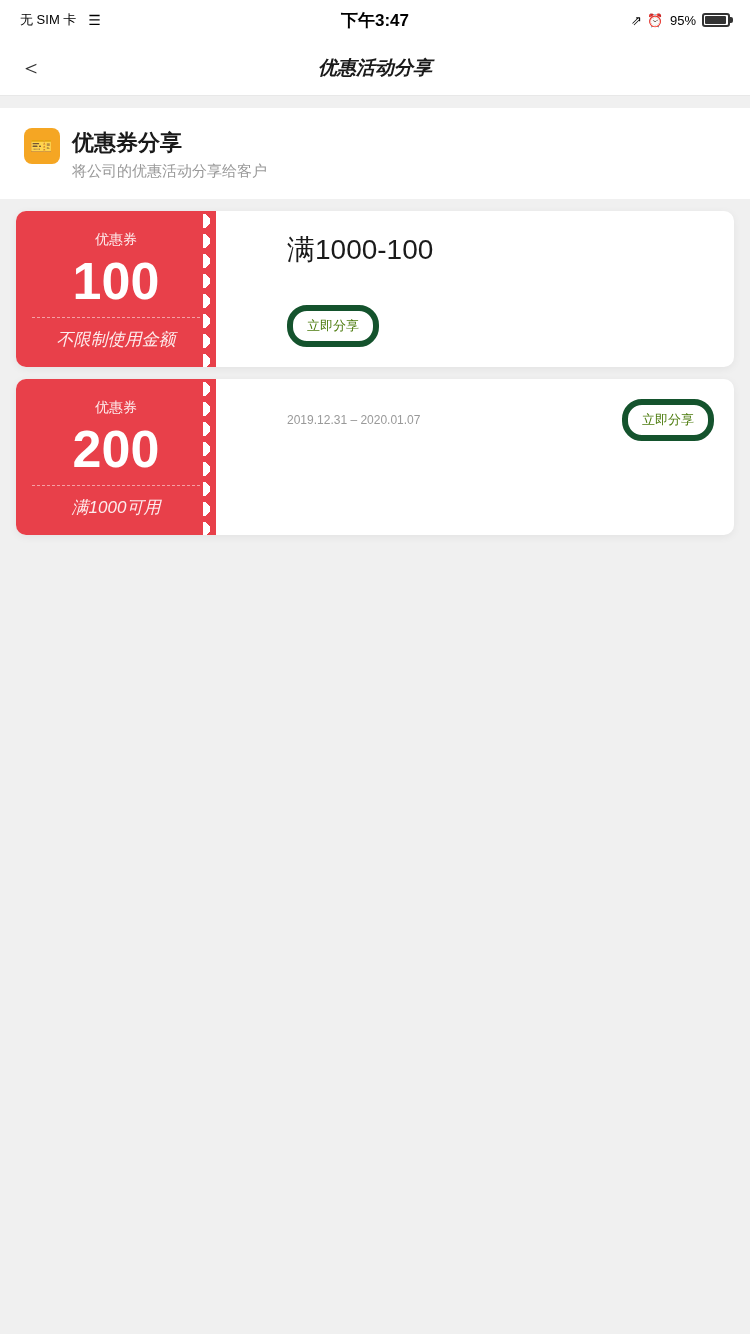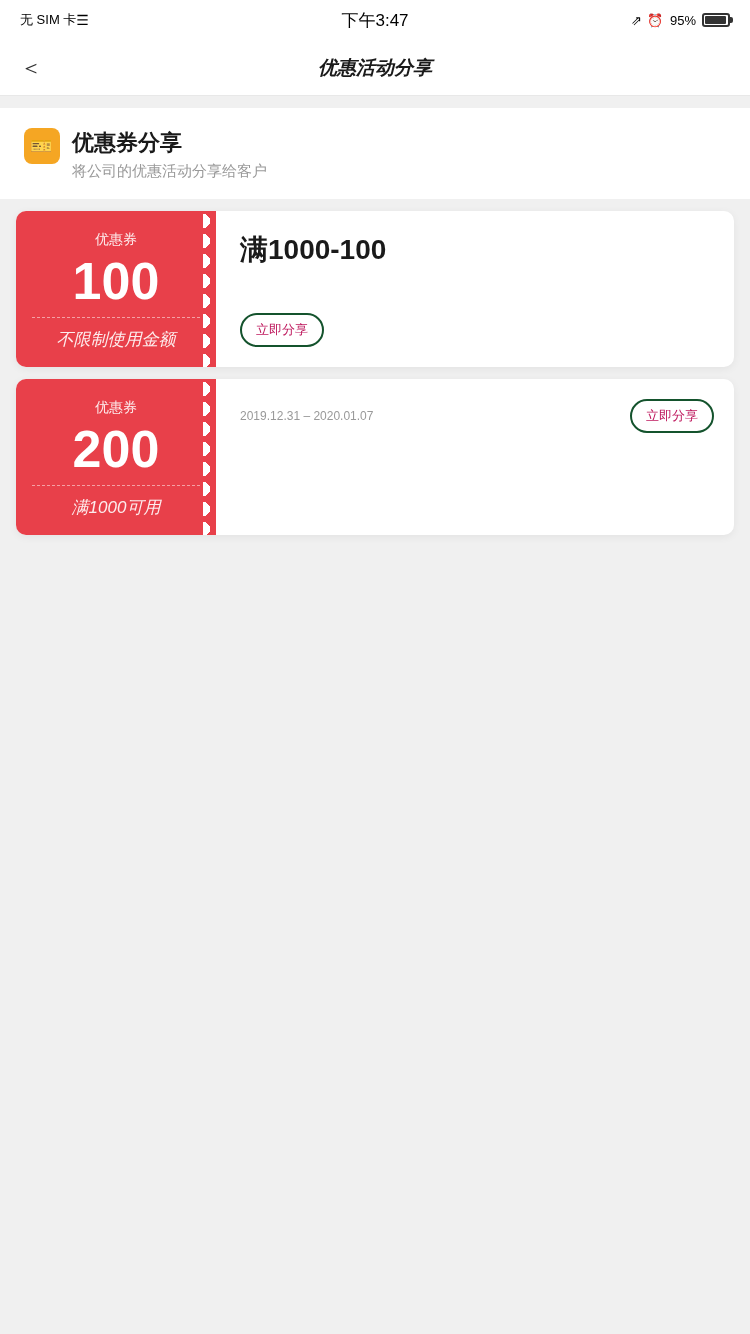--- a/index.html
+++ b/index.html
@@ -19,26 +19,26 @@
       display: flex;
       align-items: center;
       justify-content: space-between;
       padding: 0 20px;
       font-size: 14px;
       font-weight: 500;
     }
     .status-left {
       display: flex;
       align-items: center;
-      gap: 0;
+      gap: 12px;
       font-size: 13px;
     }
     .status-center {
       font-size: 17px;
-      font-weight: 400;
+      font-weight: 700;
       position: absolute;
       left: 50%;
       transform: translateX(-50%);
     }
     .status-right {
       display: flex;
       align-items: center;
       gap: 6px;
       font-size: 13px;
     }
@@ -139,20 +139,21 @@
     }
 
     
     .coupon-card {
       background: #fff;
       margin: 12px 16px;
       border-radius: 10px;
       overflow: hidden;
       display: flex;
       box-shadow: 0 2px 8px rgba(0,0,0,0.06);
+      gap: 47px;
     }
 
     
     .coupon-left {
       width: 200px;
       flex-shrink: 0;
       background: #e8404a;
       display: flex;
       flex-direction: column;
       align-items: center;
@@ -196,40 +197,40 @@
     
     .coupon-right {
       flex: 1;
       padding: 20px 20px 20px 24px;
       display: flex;
       flex-direction: column;
       justify-content: space-between;
     }
     .coupon-name {
       font-size: 28px;
-      font-weight: 700;
+      font-weight: 400;
       color: #1a1a1a;
       margin-bottom: 12px;
     }
     .coupon-bottom {
       display: flex;
       align-items: center;
       justify-content: space-between;
     }
     .coupon-date {
       font-size: 12px;
       color: #999;
       flex: 1;
     }
     .share-btn {
-      border: 2px solid #14532d;
+      border: 6px solid #14532d;
       border-radius: 20px;
       padding: 6px 14px;
       font-size: 13px;
-      color: #be185d;
+      color: #4d7c0f;
       background: #fff;
       cursor: pointer;
       white-space: nowrap;
       flex-shrink: 0;
     }
 
     
     .empty-area {
       height: 600px;
       background: #f0f0f0;

